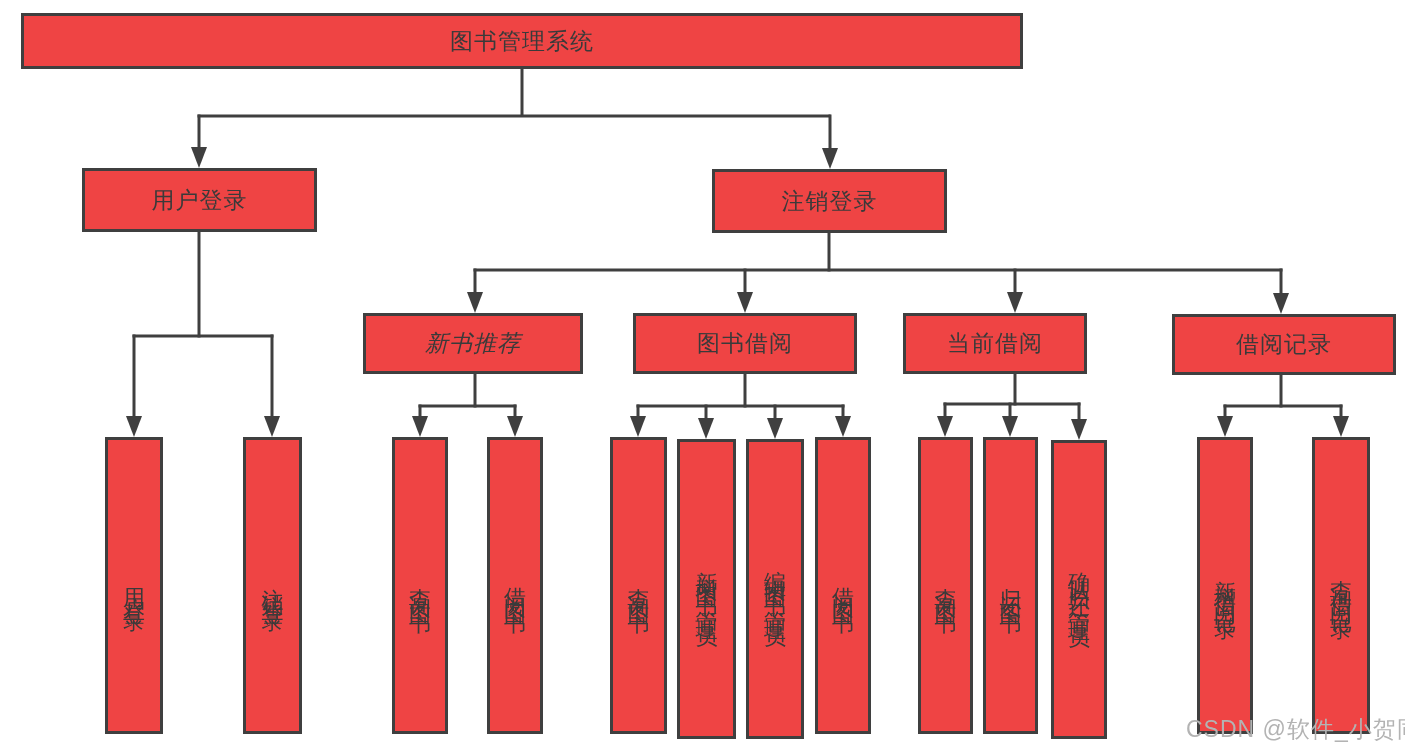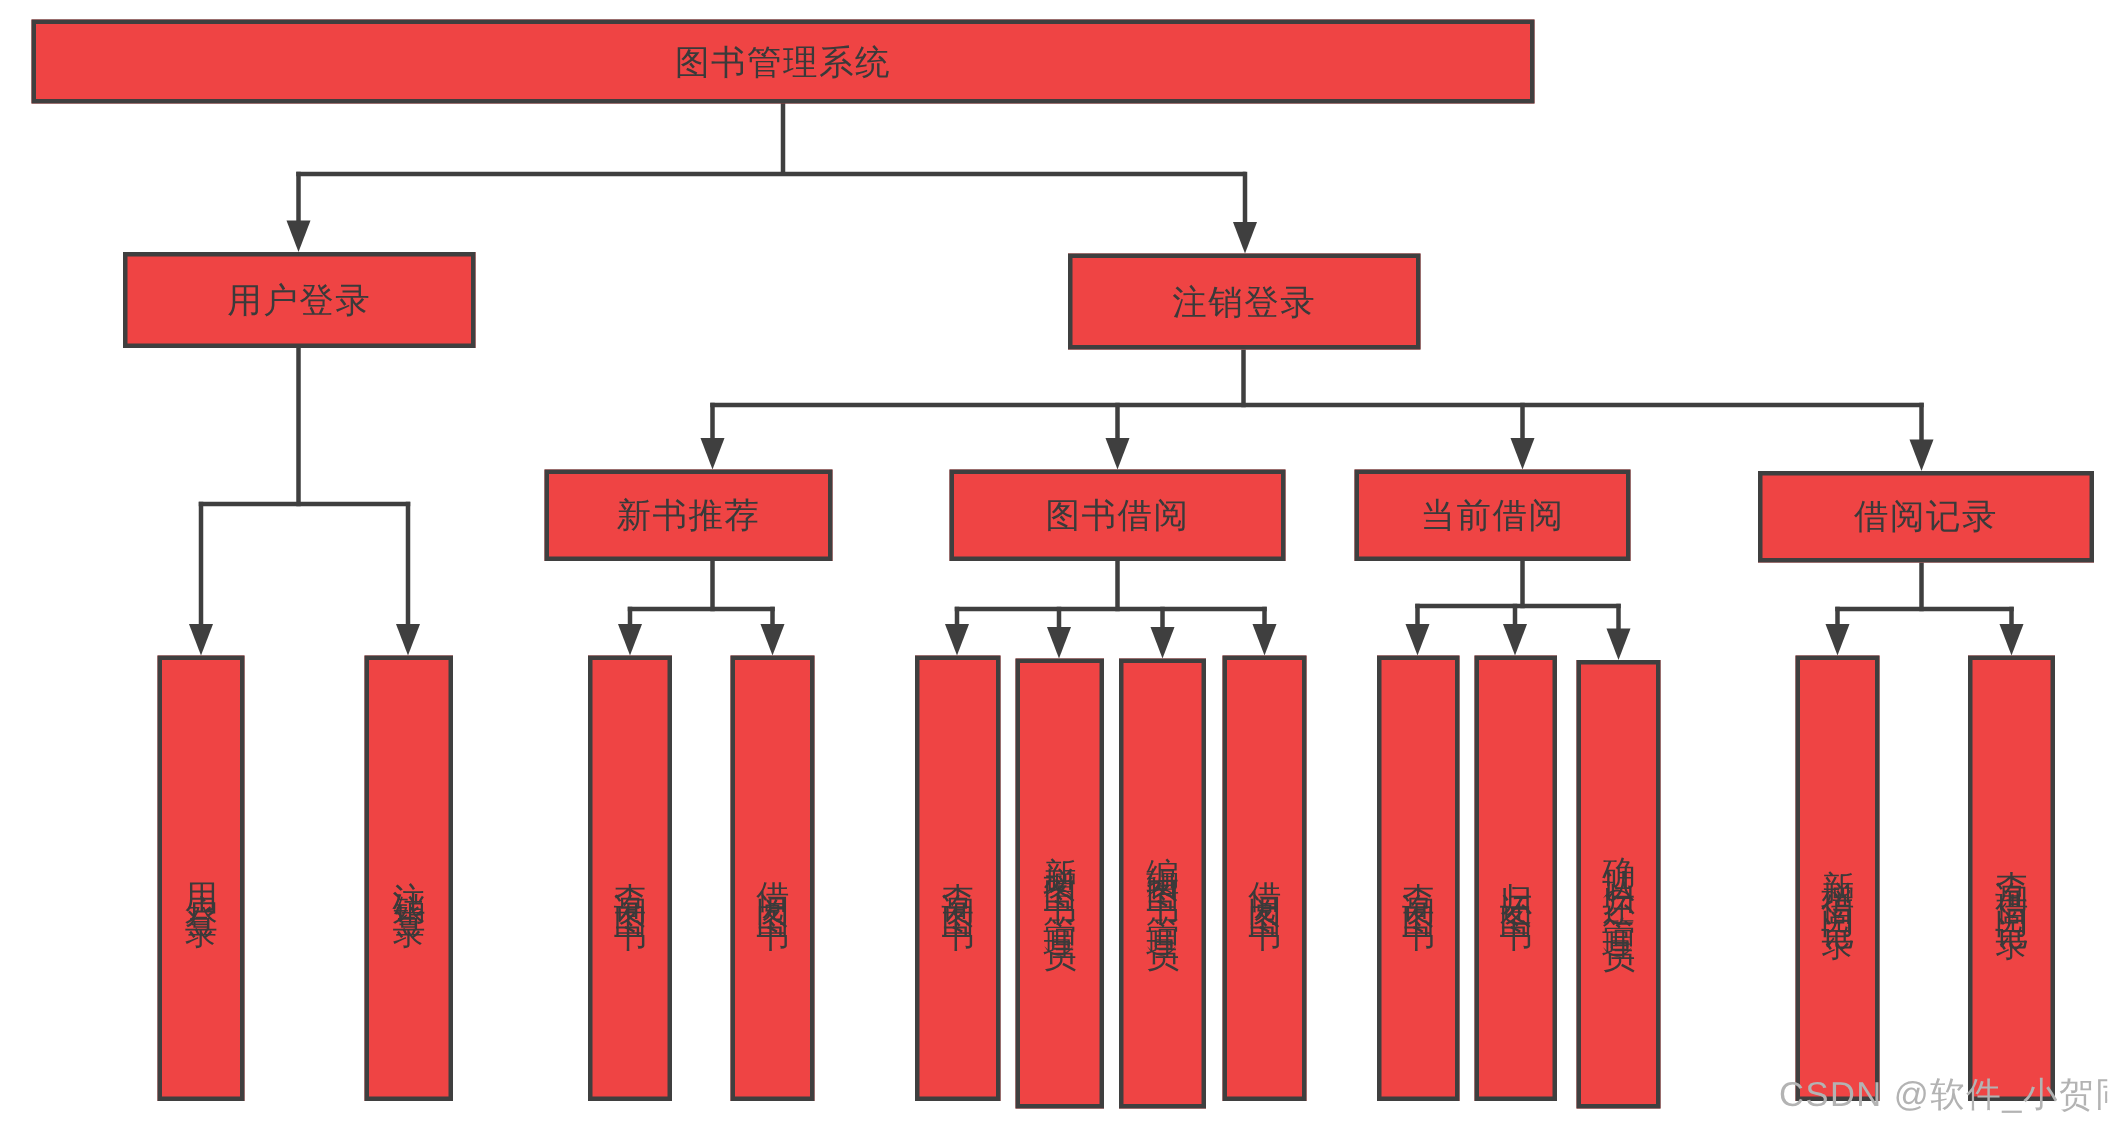--- a/index.html
+++ b/index.html
@@ -117,21 +117,21 @@
       <polygon points="1217,416 1233,416 1225,437"></polygon>
       <polygon points="1333,416 1349,416 1341,437"></polygon>
     </g>
   </svg>
 
   <div class="node" style="left:21px;top:13px;width:1002px;height:56px;">图书管理系统</div>
 
   <div class="node" style="left:82px;top:168px;width:235px;height:64px;">用户登录</div>
   <div class="node" style="left:712px;top:169px;width:235px;height:64px;">注销登录</div>
 
-  <div class="node" style="left:363px;top:313px;width:192px;height:61px;">新书推荐</div>
+  <div class="node" style="left:363px;top:313px;width:220px;height:61px;font-style:italic;">新书推荐</div>
   <div class="node" style="left:633px;top:313px;width:224px;height:61px;">图书借阅</div>
   <div class="node" style="left:903px;top:313px;width:184px;height:61px;">当前借阅</div>
   <div class="node" style="left:1172px;top:314px;width:224px;height:61px;">借阅记录</div>
 
   <div class="node v" style="left:105px;top:437px;width:58px;height:297px;">
     <span class="vtext">用户登录</span>
   </div>
   <div class="node v" style="left:243px;top:437px;width:59px;height:297px;">
     <span class="vtext">注销登录</span>
   </div>

